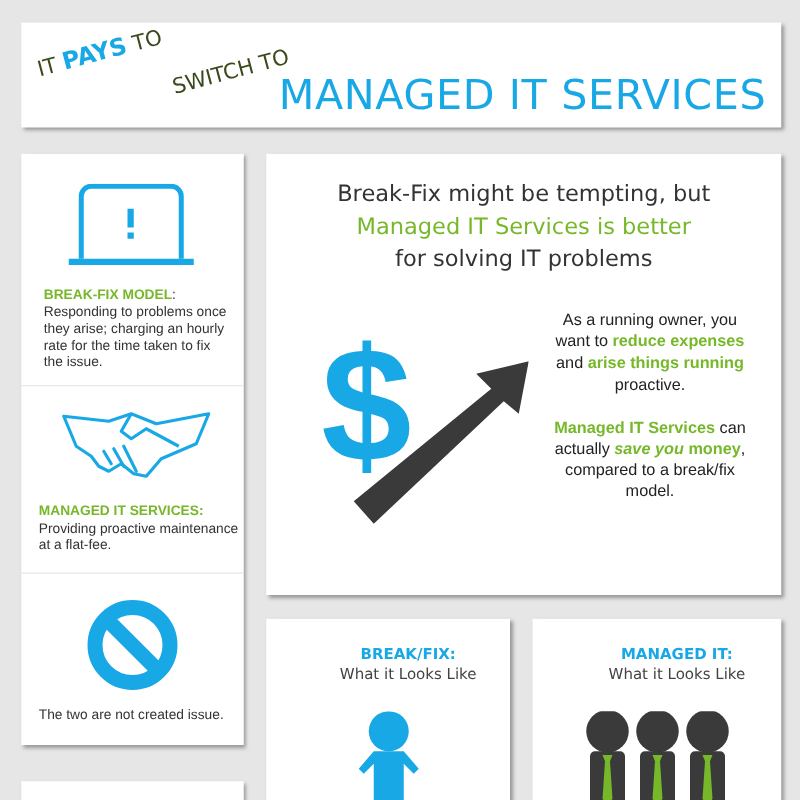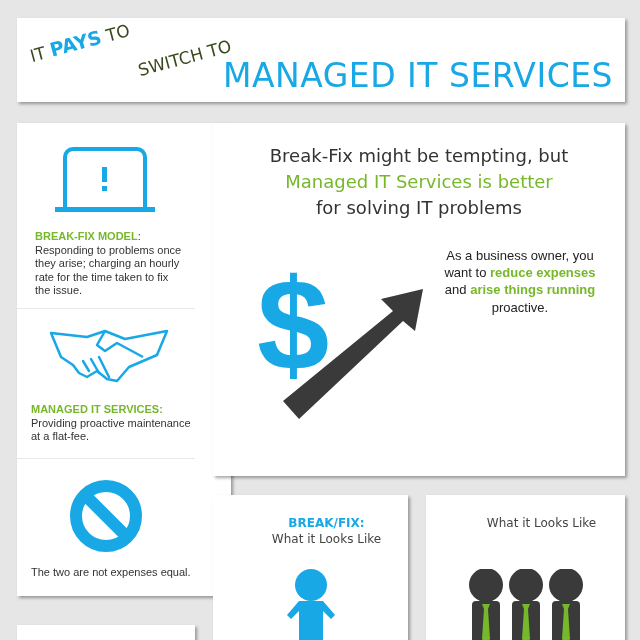--- a/index.html
+++ b/index.html
@@ -4,21 +4,21 @@
 <style>
   html,body{margin:0;padding:0;}
   body{width:640px;height:640px;overflow:hidden;background:#e6e6e6;font-family:"Liberation Sans",sans-serif;position:relative;}
   .card{position:absolute;background:#fff;box-shadow:2px 2px 3px rgba(0,0,0,0.35);}
   #header{left:17px;top:18px;width:608px;height:84px;}
   .tilt{position:absolute;font-family:"DejaVu Sans",sans-serif;color:#3b4a1c;transform:rotate(-15deg);transform-origin:left bottom;white-space:nowrap;}
   #tilt1{left:16px;top:26px;font-size:17px;}
   #tilt1 .blue{color:#18a8e6;font-weight:bold;font-size:19px;}
   #tilt2{left:124px;top:42px;font-size:17px;}
   #title-main{position:absolute;right:12px;top:38px;font-family:"DejaVu Sans",sans-serif;font-size:33px;color:#18a8e6;letter-spacing:0.5px;}
-  #left-card{left:17px;top:123px;width:178px;height:473px;padding-left:36px;}
+  #left-card{left:17px;top:123px;width:178px;height:473px;}
   .lsec{position:absolute;left:0;width:178px;}
   .divider{position:absolute;left:0;width:178px;height:1px;background:#e8e8e8;}
   .ltext{position:absolute;left:18px;width:150px;font-size:11px;line-height:13.5px;color:#333;}
   .green{color:#76b82a;font-weight:bold;}
   #left-card2{left:17px;top:625px;width:178px;height:40px;}
   #main-card{left:213px;top:123px;width:412px;height:353px;}
   #mhead{position:absolute;left:0;width:412px;top:20px;text-align:center;font-family:"DejaVu Sans",sans-serif;font-size:18px;line-height:26px;color:#333;}
   #mhead .g{color:#76b82a;}
   #mright{position:absolute;left:223px;top:124px;width:168px;text-align:center;font-size:13px;line-height:17.2px;color:#222;}
   #mright .g{color:#76b82a;font-weight:bold;text-align:center;}
@@ -60,53 +60,55 @@
       <span class="green">MANAGED IT SERVICES:</span><br>
       <span>Providing proactive maintenance at a flat-fee.</span>
     </div>
   </div>
   <div class="divider" style="top:335px;"></div>
   <div class="lsec" style="top:336px;height:137px;">
     <svg style="position:absolute;left:52px;top:20px;" width="74" height="74" viewBox="0 0 74 74">
       <circle cx="37" cy="37" r="30" fill="none" stroke="#18a8e6" stroke-width="12"></circle>
       <line x1="18" y1="18" x2="56" y2="56" stroke="#18a8e6" stroke-width="12"></line>
     </svg>
-    <div class="ltext" style="top:107px;left:14px;width:164px;">The two are not expenses equal.</div>
+    <div class="ltext" style="top:107px;left:14px;width:164px;">The two are not created issue.</div>
   </div>
 </div>
 <div class="card" id="left-card2"></div>
 
 <div class="card" id="main-card">
   <div id="mhead">
     <div>Break-Fix might be tempting, but</div>
     <div class="g">Managed IT Services is better</div>
     <div>for solving IT problems</div>
   </div>
   <svg style="position:absolute;left:40px;top:128px;" width="170" height="170" viewBox="0 0 170 170">
     <polygon points="30,150 140,60 128,48 170,38 162,80 150,70 46,168" fill="#3a3a3a"></polygon>
     <text x="4" y="118" font-family="Liberation Sans, sans-serif" font-size="130" font-weight="bold" fill="#18a8e6">$</text>
   </svg>
   <div id="mright">
-    <div><span>As a business owner, you want to </span><span class="g">reduce expenses</span><span> and </span><span class="g">arise things running</span><span> proactive.</span></div>
+    <div><span>As a running owner, you want to </span><span class="g">reduce expenses</span><span> and </span><span class="g">arise things running</span><span> proactive.</span></div>
     <div style="height:17px;"></div>
+    <div><span class="g">Managed IT Services</span><span> can actually </span><span class="g" style="font-style:italic;">save you</span> <span class="g">money</span><span>, compared to a break/fix model.</span></div>
   </div>
 </div>
 
 <div class="card" id="bcard1">
   <div class="btitle">
     <div class="b">BREAK/FIX:</div>
     <div>What it Looks Like</div>
   </div>
   <svg style="position:absolute;left:70px;top:74px;" width="60" height="80" viewBox="0 0 60 80">
     <circle cx="28" cy="16" r="16" fill="#18a8e6"></circle>
     <path d="M16 32 H40 L52 46 L48 50 L40 42 V80 H16 V42 L8 50 L4 46 Z" fill="#18a8e6"></path>
   </svg>
 </div>
 <div class="card" id="bcard2">
   <div class="btitle">
+    <div class="b">MANAGED IT:</div>
     <div>What it Looks Like</div>
   </div>
   <svg style="position:absolute;left:42px;top:74px;" width="116" height="80" viewBox="0 0 116 80">
     <g fill="#3a3a3a">
       <circle cx="18" cy="16" r="17"></circle>
         <rect x="4" y="32" width="28" height="50" rx="4"></rect>
       <circle cx="58" cy="16" r="17"></circle>
         <rect x="44" y="32" width="28" height="50" rx="4"></rect>
       <circle cx="98" cy="16" r="17"></circle>
         <rect x="84" y="32" width="28" height="50" rx="4"></rect>

